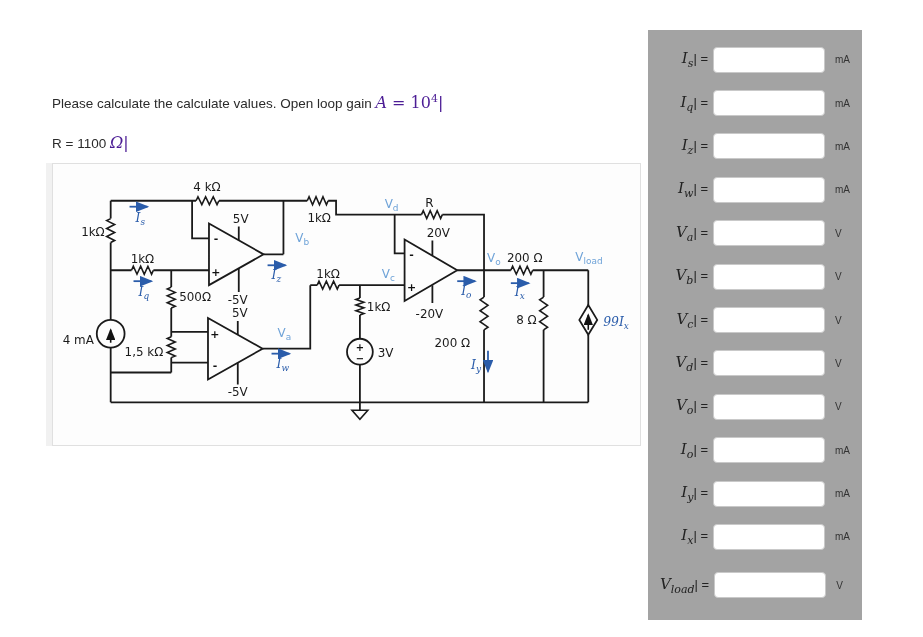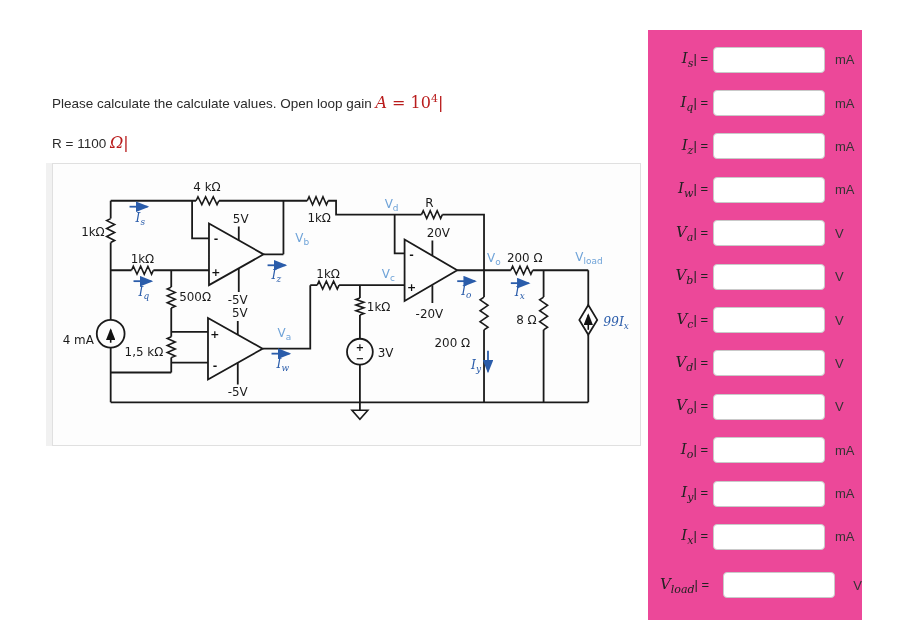--- a/index.html
+++ b/index.html
@@ -3,21 +3,21 @@
 <meta charset="utf-8">
 <style>
   html,body{margin:0;padding:0;}
   body{width:923px;height:637px;background:#ffffff;position:relative;
        font-family:"Liberation Sans",sans-serif;overflow:hidden;}
 
   
   .qline{position:absolute;left:52px;color:#2b2b2b;font-size:13.5px;white-space:nowrap;}
   .q1{top:92px;}
   .q2{top:133px;}
-  .math{font-family:"DejaVu Serif","Liberation Serif",serif;font-size:16px;color:#b91c1c;}
+  .math{font-family:"DejaVu Serif","Liberation Serif",serif;font-size:16px;color:#4c1d95;}
   .math i{font-style:italic;}
   .math sup{font-size:11px;}
   .cursorbar{font-family:"DejaVu Sans",sans-serif;font-weight:400;}
 
   
   .gutter{position:absolute;left:46px;top:163px;width:6px;height:283px;background:#f1f1f1;}
   .circuit-box{position:absolute;left:52px;top:163px;width:589px;height:283px;
                background:#fdfdfd;border:1px solid #e0e0e0;box-sizing:border-box;}
   .circuit-box svg{position:absolute;inset:0;width:100%;height:100%;}
 
@@ -27,31 +27,31 @@
        font-size:12.5px;fill:#2a5caa;}
   .vol{font-family:"DejaVu Sans",sans-serif;font-size:12px;fill:#6fa3d8;}
   .sub9{font-size:9px;}
   .sgn{font-family:"DejaVu Sans",sans-serif;font-size:11px;font-weight:bold;
        fill:#111;text-anchor:middle;}
   .srcsgn{font-family:"DejaVu Sans",sans-serif;font-size:10px;font-weight:bold;
        fill:#111;text-anchor:middle;}
 
   
   .panel{position:absolute;left:648px;top:30px;width:214px;height:590px;
-         background:#ec4899;padding-top:8px;box-sizing:border-box;}
+         background:#a3a3a3;padding-top:8px;box-sizing:border-box;}
   .ans-row{display:flex;align-items:center;height:43.4px;padding-left:12px;}
-  .ans-row.last{margin-top:5px;justify-content:space-between;}
+  .ans-row.last{margin-top:5px;}
   .lbl{min-width:48px;text-align:right;margin-right:5px;color:#222;
        font-family:"DejaVu Serif","Liberation Serif",serif;font-size:15px;white-space:nowrap;}
   .lbl i{font-style:italic;}
   .lbl sub{font-size:11px;font-style:italic;}
   .lbl .eq{font-size:13px;font-family:"Liberation Sans",sans-serif;color:#222;}
   .abox{width:112px;height:26px;border:1px solid #c9c9c9;border-radius:4px;
         background:#fff;font-size:13px;padding:0 6px;box-sizing:border-box;outline:none;}
-  .unit{margin-left:10px;font-size:13px;color:#333;}
+  .unit{margin-left:10px;font-size:10px;color:#333;}
 </style>
 </head>
 <body>
 
 <div class="qline q1">
   <span>Please calculate the calculate values. Open loop gain </span><span class="math"><i>A</i><span> = 10</span><sup>4</sup><span class="cursorbar">|</span></span>
 </div>
 <div class="qline q2">
   <span>R = 1100 </span><span class="math"><i>Ω</i><span class="cursorbar">|</span></span>
 </div>

